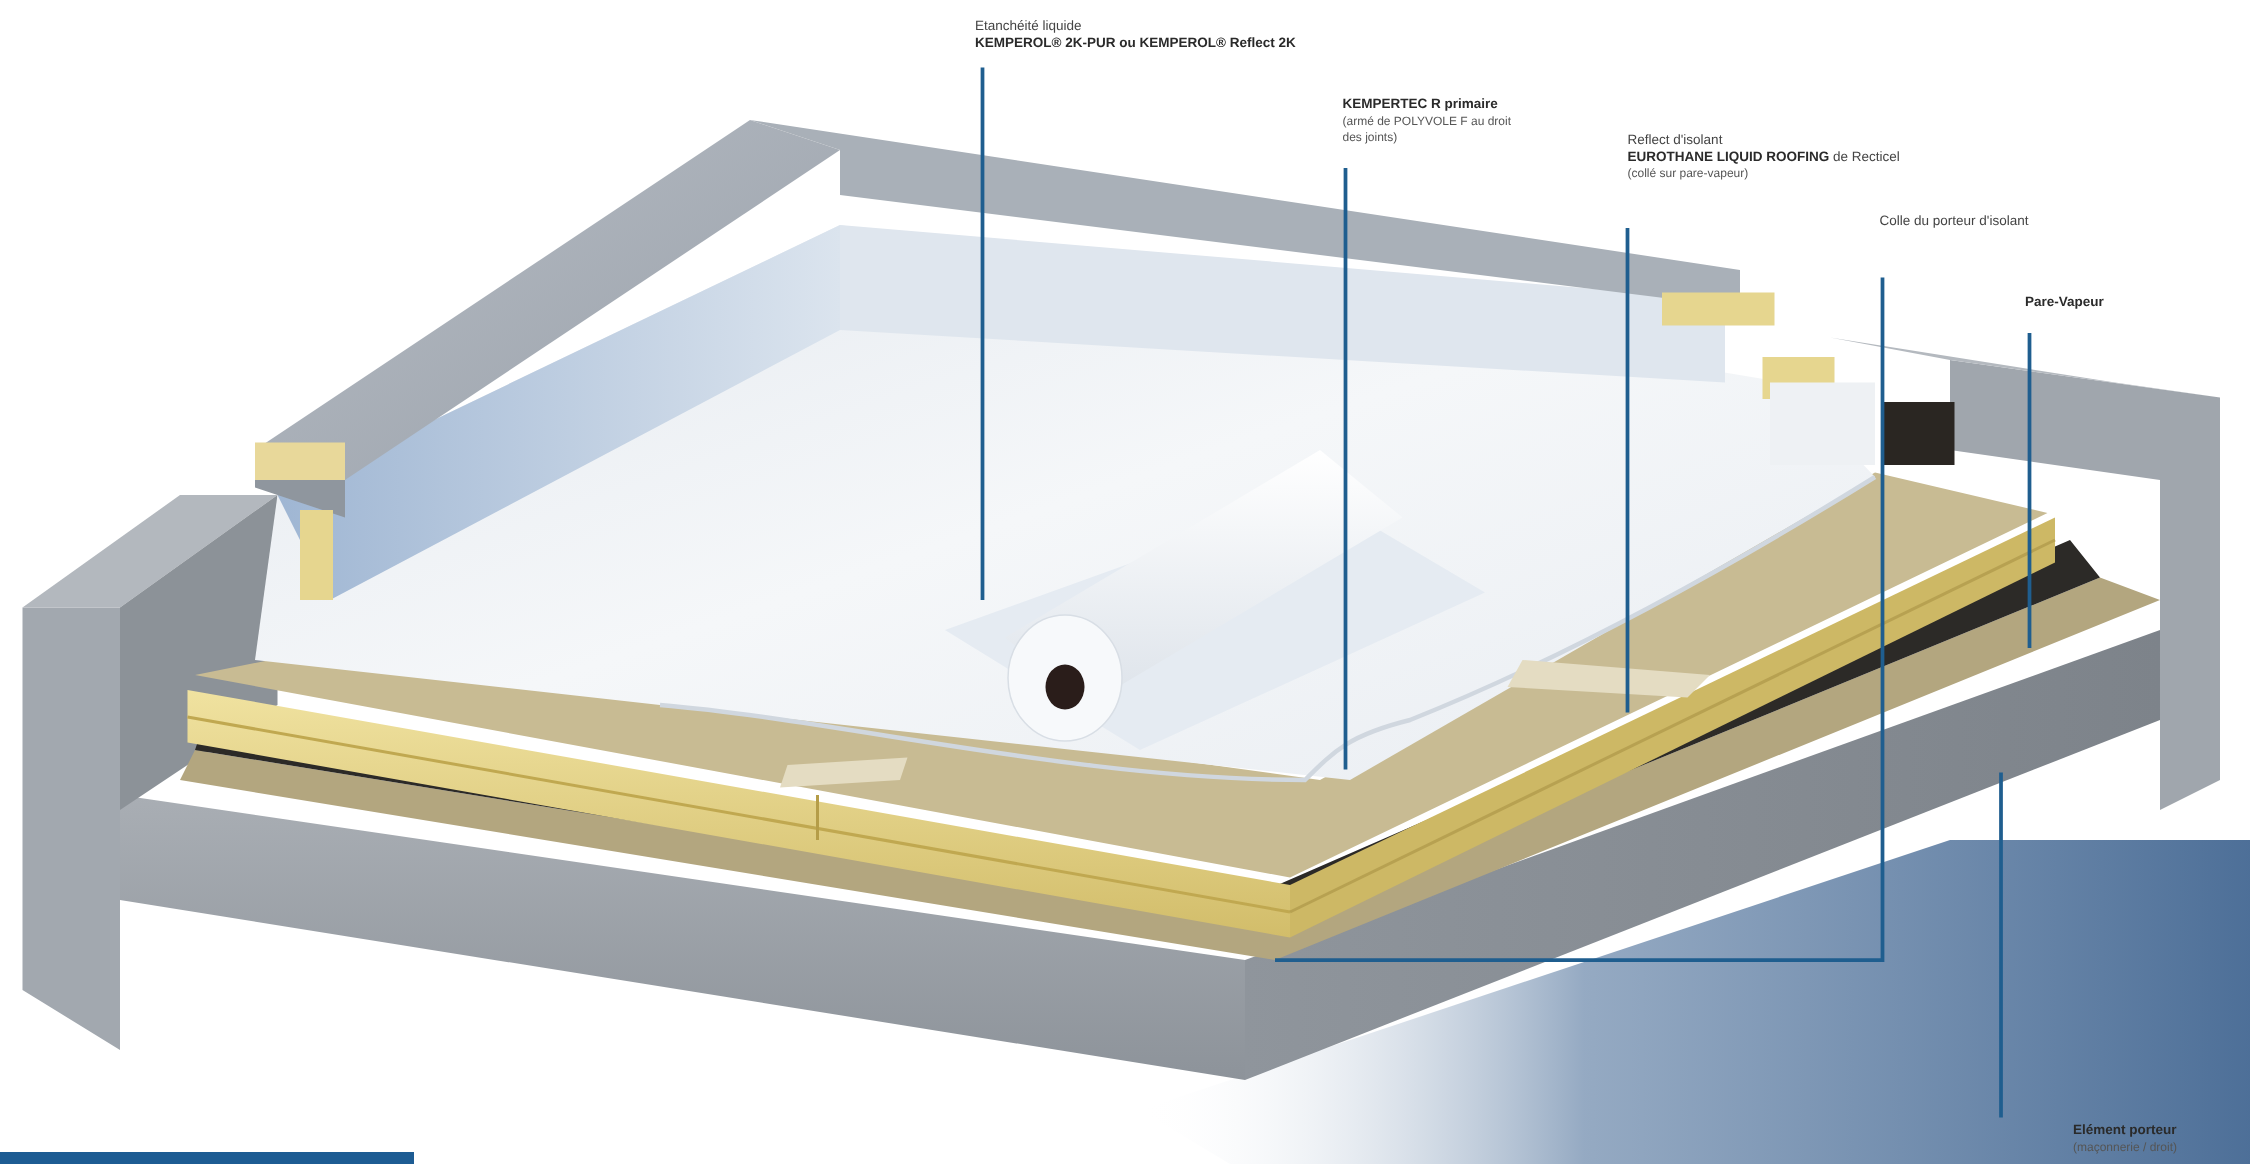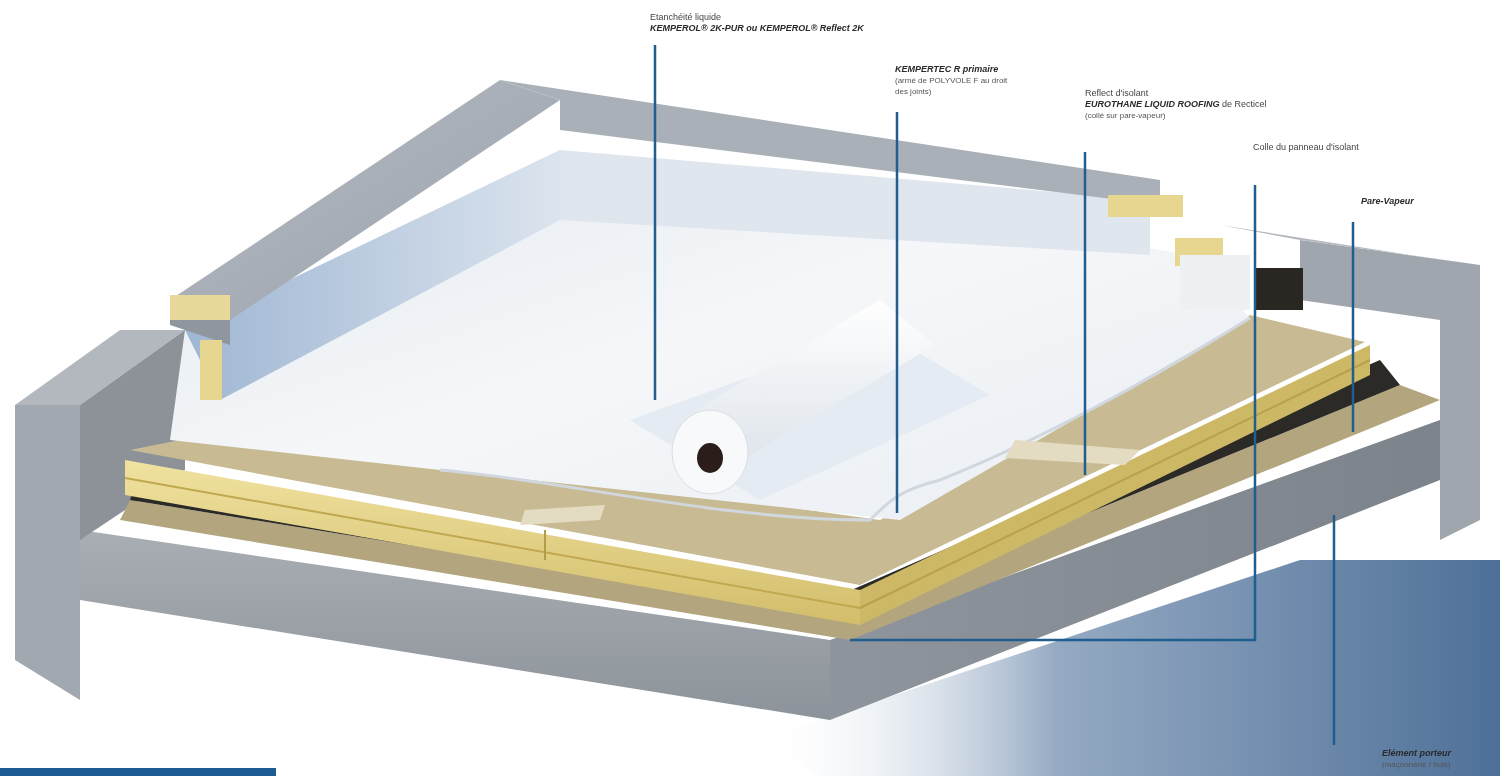--- a/index.html
+++ b/index.html
@@ -1,19 +1,19 @@
 <!DOCTYPE html>
 <html><head>
 <meta charset="utf-8">
 <style>
   html, body { margin:0; padding:0; background:#ffffff; }
   body { width:1500px; height:776px; position:relative; overflow:hidden; font-family:"Liberation Sans", sans-serif; }
   #scene { position:absolute; left:0; top:0; width:1500px; height:776px; }
   .label { position:absolute; color:#3a3a3a; font-size:9px; line-height:11px; white-space:nowrap; }
-  .label .title { font-weight:bold; color:#2a2a2a;font-style:italic; }
+  .label .title { font-weight:bold; color:#2a2a2a; }
   .label .sub { color:#555; font-size:8px; }
   .label .normal { color:#444; }
   .bottom-bar { position:absolute; left:0; top:768px; width:276px; height:8px; background:#1d5c93; }
 </style>
 </head>
 <body>
 
 <svg id="scene" viewBox="0 0 1500 776" xmlns="http://www.w3.org/2000/svg">
   <defs>
     <linearGradient id="gConcFront" x1="0" y1="0" x2="0" y2="1">
@@ -123,25 +123,25 @@
   <div class="sub">des joints)</div>
 </div>
 
 <div class="label" style="left:1085px;top:88px;">
   <div class="normal">Reflect d'isolant</div>
   <div><span class="title">EUROTHANE LIQUID ROOFING</span><span class="normal"> de Recticel</span></div>
   <div class="sub">(collé sur pare-vapeur)</div>
 </div>
 
 <div class="label" style="left:1253px;top:142px;">
-  <div class="normal">Colle du panneau d'isolant</div>
+  <div class="normal">Colle du porteur d'isolant</div>
 </div>
 
-<div class="label" style="left:1350px;top:196px;margin-left:11px;">
+<div class="label" style="left:1350px;top:196px;">
   <div class="title">Pare-Vapeur</div>
 </div>
 
 <div class="label" style="left:1382px;top:748px;">
   <div class="title">Elément porteur</div>
-  <div class="sub">(maçonnerie / bois)</div>
+  <div class="sub">(maçonnerie / droit)</div>
 </div>
 
 <div class="bottom-bar"></div>
 
 </body></html>

